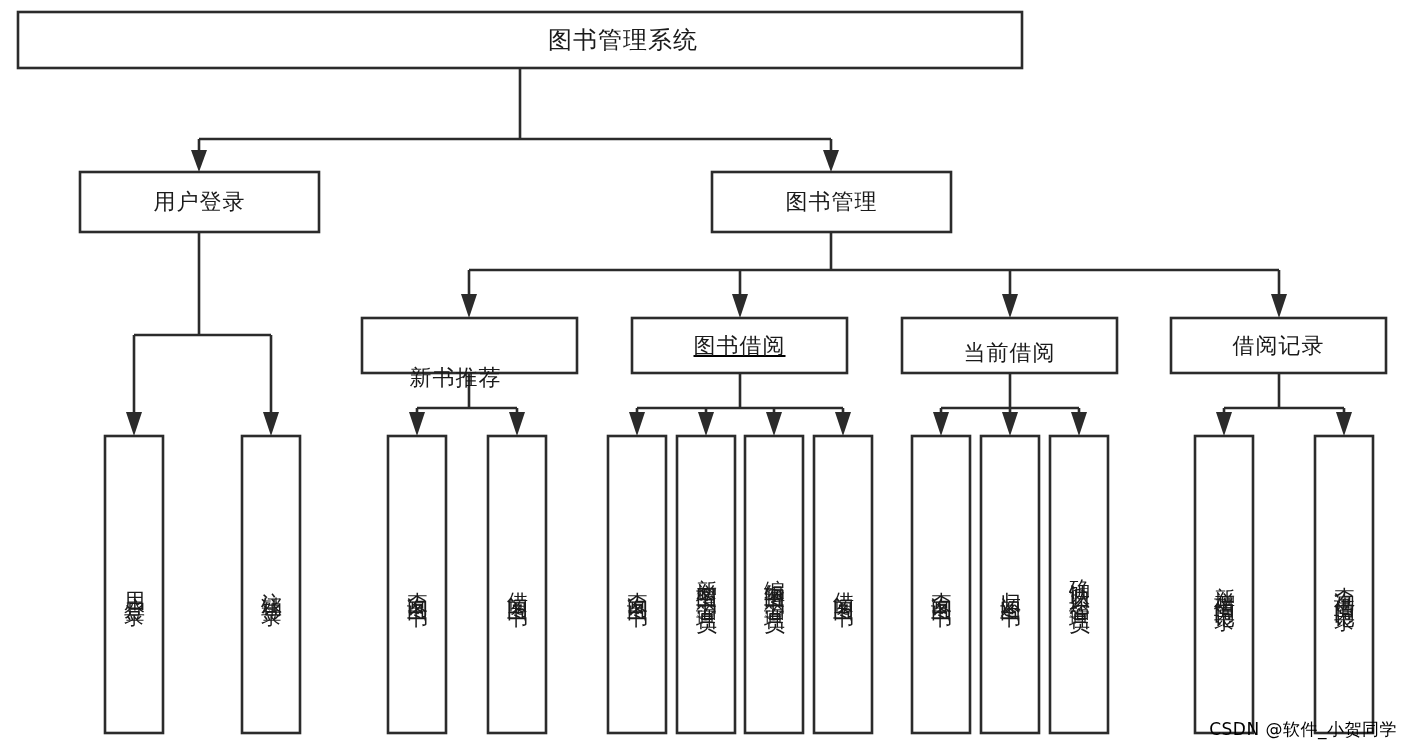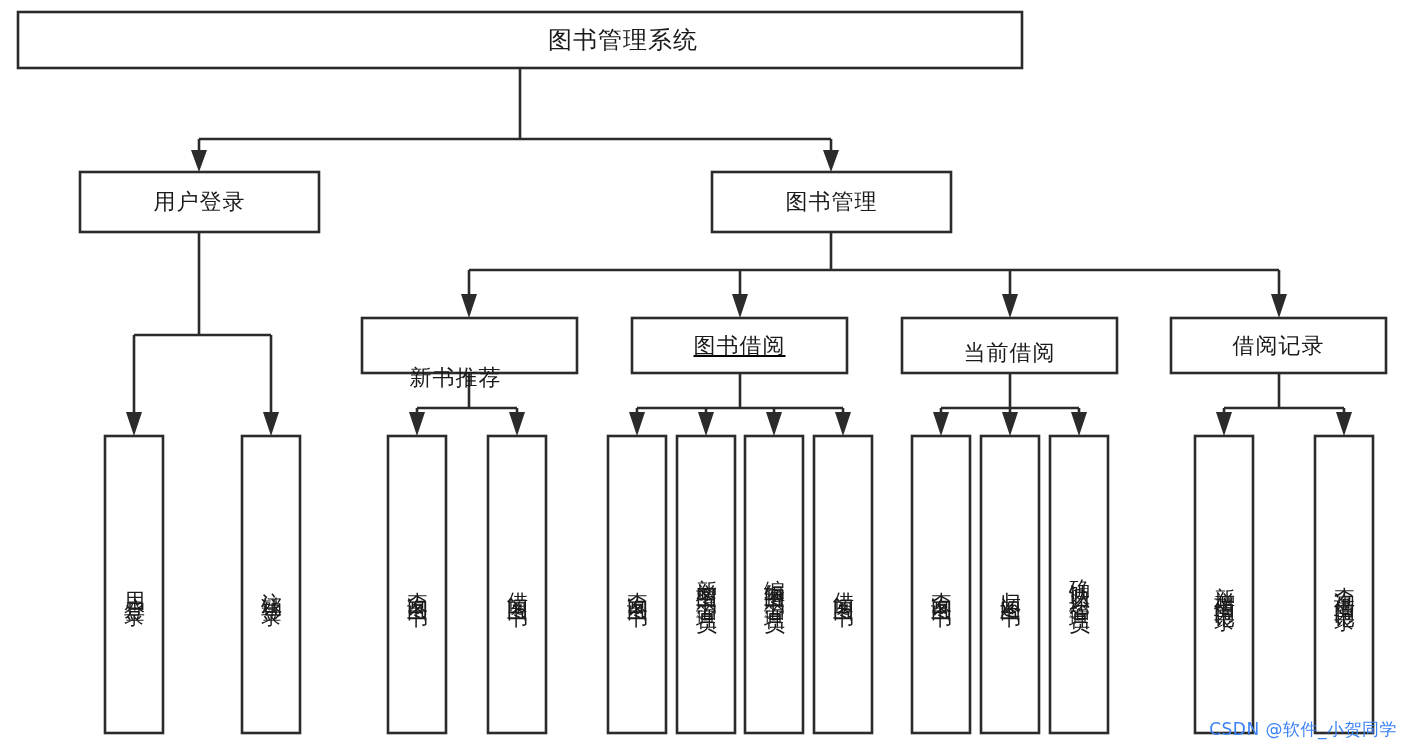--- a/index.html
+++ b/index.html
@@ -67,21 +67,21 @@
     color: #1a1a1a;
     letter-spacing: 1px;
     white-space: nowrap;
   }
   #watermark {
     position: absolute;
     right: 8px;
     bottom: 6px;
     font-family: "DejaVu Sans", "Liberation Sans", sans-serif;
     font-size: 17px;
-    color: #3b82f6;
+    color: #000000;
     letter-spacing: 0.5px;
     white-space: nowrap;
   }
 </style>
 </head>
 <body>
 
 <svg id="diagram-root" viewBox="0 0 1405 747" xmlns="http://www.w3.org/2000/svg">
 
   <rect class="node-box" x="18" y="12" width="1004" height="56"></rect>

